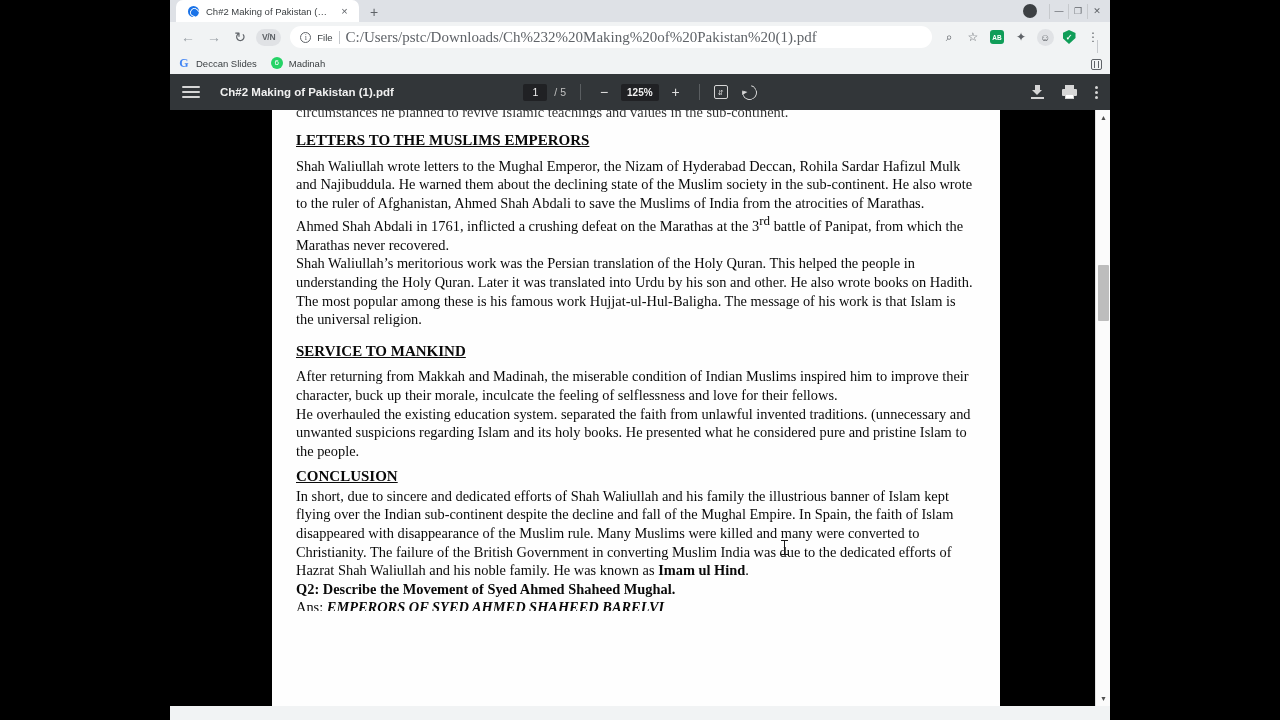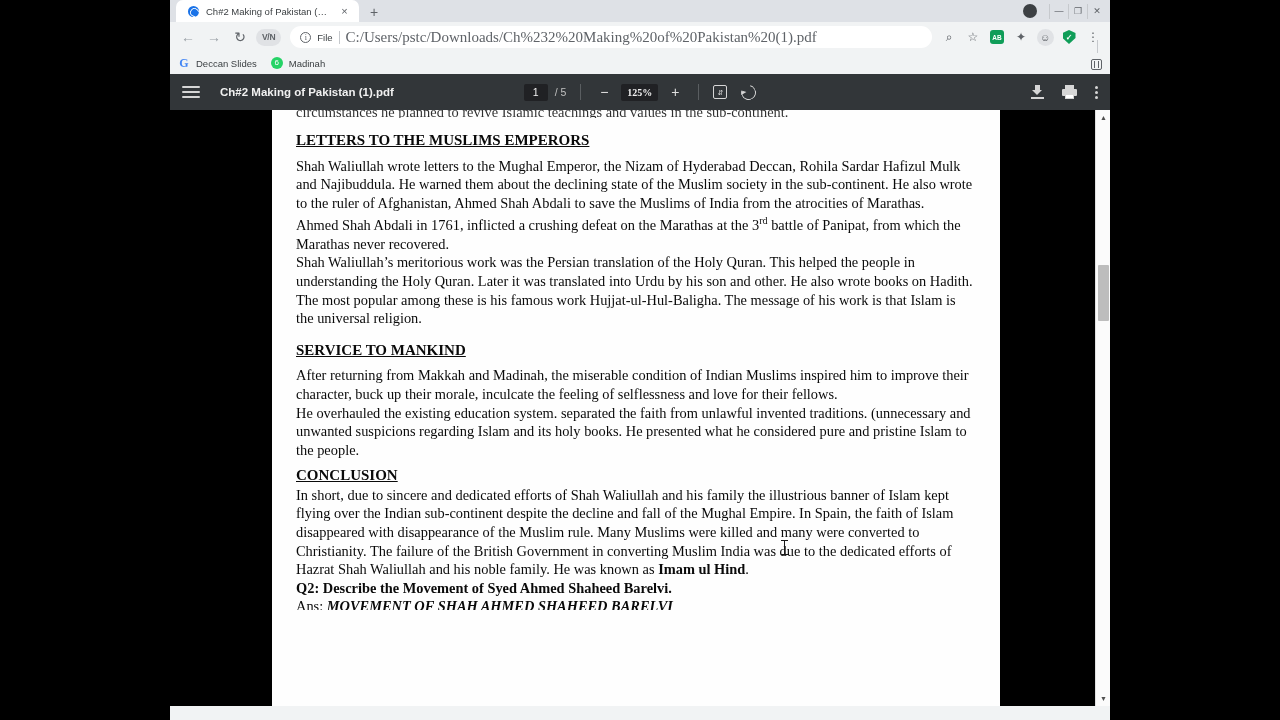--- a/index.html
+++ b/index.html
@@ -231,21 +231,20 @@
     width: 18px; height: 18px;
     display: flex; align-items: center; justify-content: center;
     color: #e0e0e0; font-size: 14px; line-height: 1;
   }
   .zoomval {
     background: #202124; border-radius: 2px;
     height: 17px; padding: 0 6px;
     display: flex; align-items: center; justify-content: center;
     font-size: 10px; font-weight: bold; color: #f1f1f1;
     margin: 0 8px;
-    font-family: Liberation Serif, serif;
   }
   .icon-sq {
     width: 14px; height: 14px;
     border: 1.4px solid #d6d6d6; border-radius: 2px;
     display: flex; align-items: center; justify-content: center;
     color: #d6d6d6; font-size: 7px; line-height: 1;
   }
   .icon-rot {
     width: 15px; height: 15px;
     border: 1.5px solid #d6d6d6; border-radius: 50%;
@@ -311,21 +310,21 @@
   .heading {
     font-weight: bold;
     text-decoration: underline;
     font-size: 15px;
     margin-top: 13px;
     margin-bottom: 7px;
     display: inline-block;
   }
   .heading-tight { margin-top: 7px; margin-bottom: 1px; }
   .para { margin-bottom: 0; }
-  sup { font-size: 10px; vertical-align: super; }
+  sup { font-size: 13px; vertical-align: super; }
   b { font-weight: bold; }
   .bolditalic { font-weight: bold; font-style: italic; }
   .q-line { font-weight: bold; margin-top: 13px; }
   .cut { height: 13px; overflow: hidden; }
 
   .caret {
     position: absolute;
     left: 614px; top: 430px;
     width: 1px; height: 15px;
     background: #1a1a1a;
@@ -470,22 +469,22 @@
 
           <p class="para">Shah Waliullah’s meritorious work was the Persian translation of the Holy Quran. This helped the people in understanding the Holy Quran. Later it was translated into Urdu by his son and other. He also wrote books on Hadith. The most popular among these is his famous work Hujjat-ul-Hul-Baligha. The message of his work is that Islam is the universal religion.</p>
 
           <div class="heading">SERVICE TO MANKIND</div>
           <p class="para">After returning from Makkah and Madinah, the miserable condition of Indian Muslims inspired him to improve their character, buck up their morale, inculcate the feeling of selflessness and love for their fellows.</p>
           <p class="para">He overhauled the existing education system. separated the faith from unlawful invented traditions. (unnecessary and unwanted suspicions regarding Islam and its holy books. He presented what he considered pure and pristine Islam to the people.</p>
 
           <div class="heading heading-tight">CONCLUSION</div>
           <p class="para"><span>In short, due to sincere and dedicated efforts of Shah Waliullah and his family the illustrious banner of Islam kept flying over the Indian sub-continent despite the decline and fall of the Mughal Empire. In Spain, the faith of Islam disappeared with disappearance of the Muslim rule. Many Muslims were killed and many were converted to Christianity. The failure of the British Government in converting Muslim India was due to the dedicated efforts of Hazrat Shah Waliullah and his noble family. He was known as </span><b>Imam ul Hind</b><span>.</span></p>
 
-          <p class="q-line">Q2: Describe the Movement of Syed Ahmed Shaheed Barelvi.</p>
-          <p class="cut"><span>Ans:</span> <span class="bolditalic">MOVEMENT OF SHAH AHMED SHAHEED BARELVI</span></p>
+          <p class="q-line">Q2: Describe the Movement of Syed Ahmed Shaheed Mughal.</p>
+          <p class="cut"><span>Ans:</span> <span class="bolditalic">EMPERORS OF SYED AHMED SHAHEED BARELVI</span></p>
         </div>
       </div>
 
       <div class="caret"></div>
 
       <div class="scrollbar">
         <div class="sb-arrow up">▲</div>
         <div class="sb-thumb"></div>
         <div class="sb-arrow down">▼</div>
       </div>

